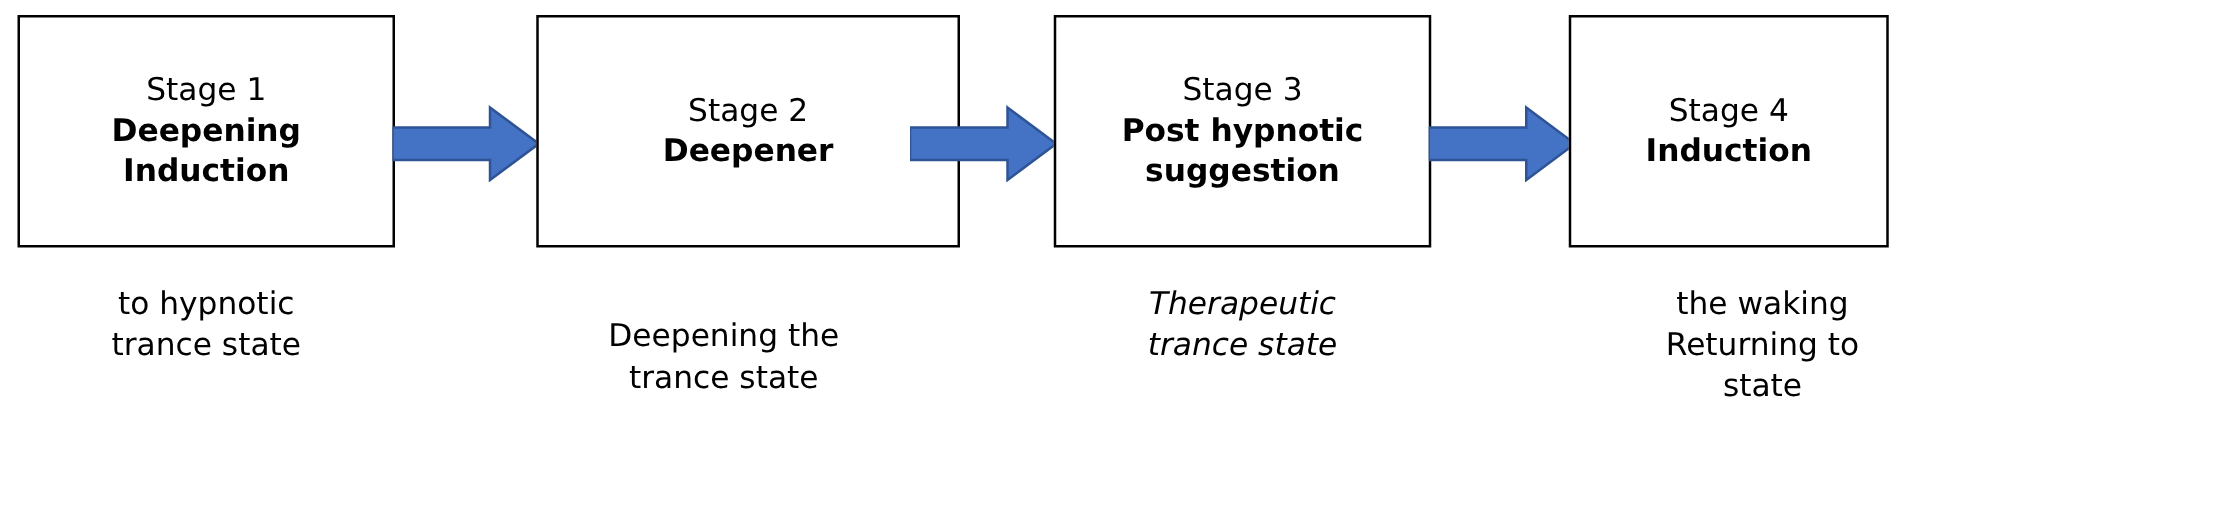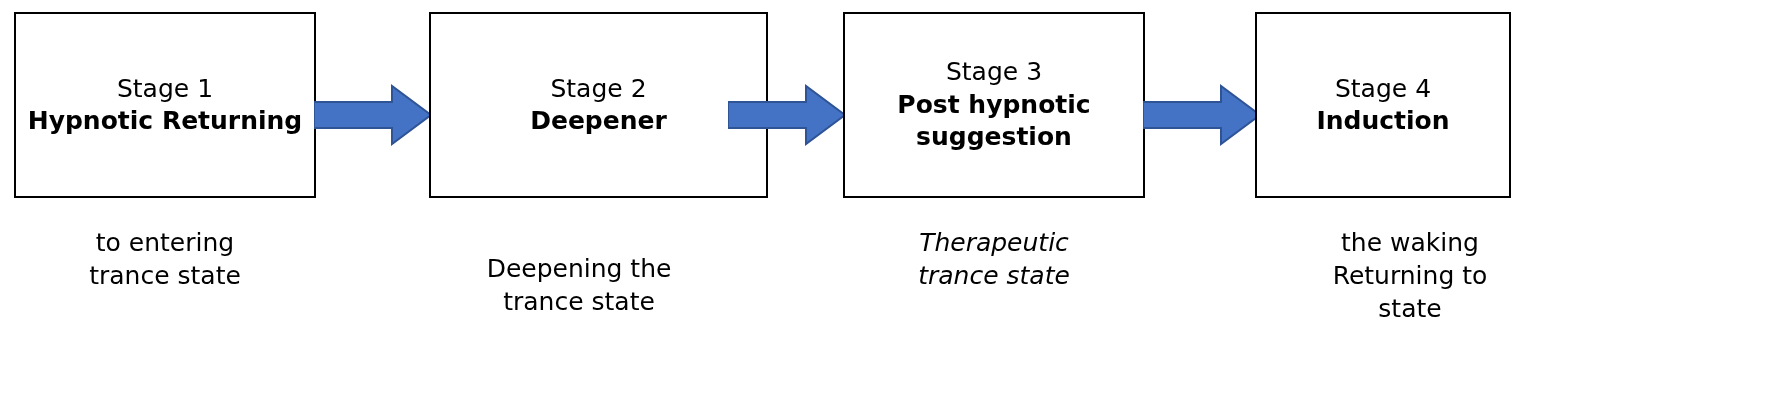--- a/index.html
+++ b/index.html
@@ -77,24 +77,24 @@
   #arrow2 { left: 728px;  top: 84px; }
   #arrow3 { left: 1143px; top: 84px; }
 </style>
 </head>
 <body>
 
 <div id="diagram">
 
   <div class="stage-box" id="box1">
     <div class="stage-num">Stage 1</div>
-    <div class="stage-title">Hypnotic Returning</div>
+    <div class="stage-title">Deepening Induction</div>
   </div>
   <div class="caption" id="cap1">
-    <div>to entering</div>
+    <div>to hypnotic</div>
     <div>trance state</div>
   </div>
 
   <div class="arrow" id="arrow1">
     <svg width="118" height="62" viewBox="0 0 118 62" xmlns="http://www.w3.org/2000/svg">
       <polygon points="0,18 78,18 78,2 117,31 78,60 78,44 0,44" fill="#4472C4" stroke="#2E5496" stroke-width="2" stroke-linejoin="miter"></polygon>
     </svg>
   </div>
 
   <div class="stage-box" id="box2">

